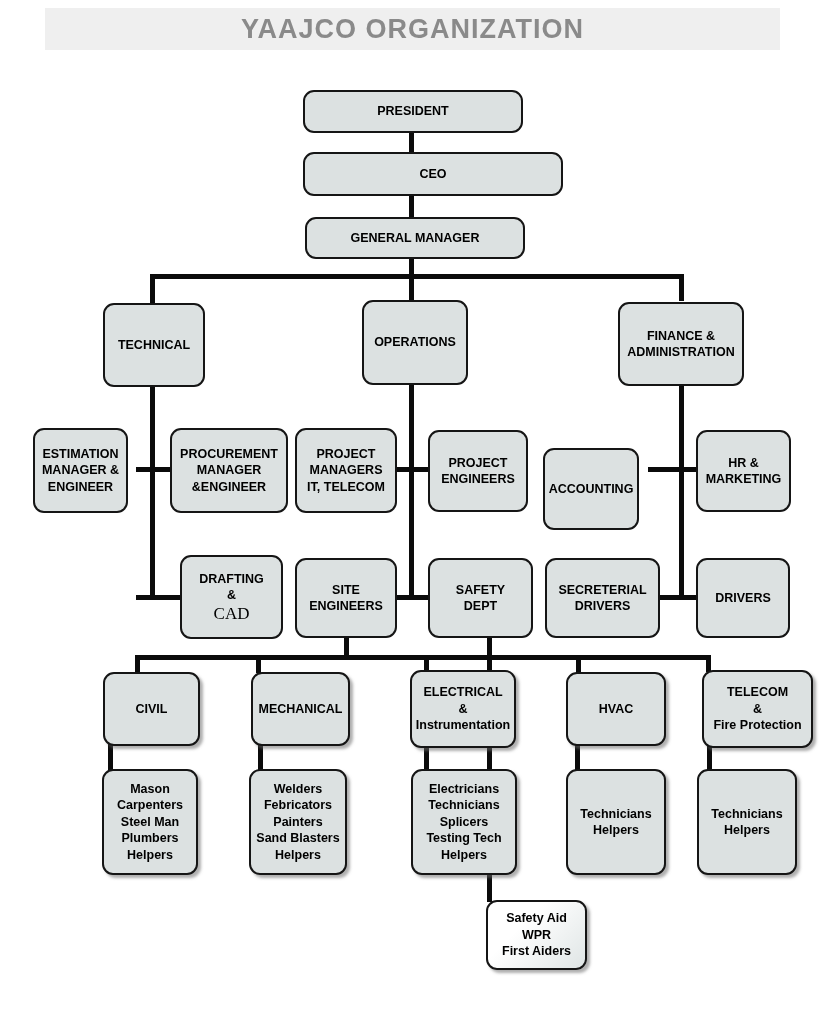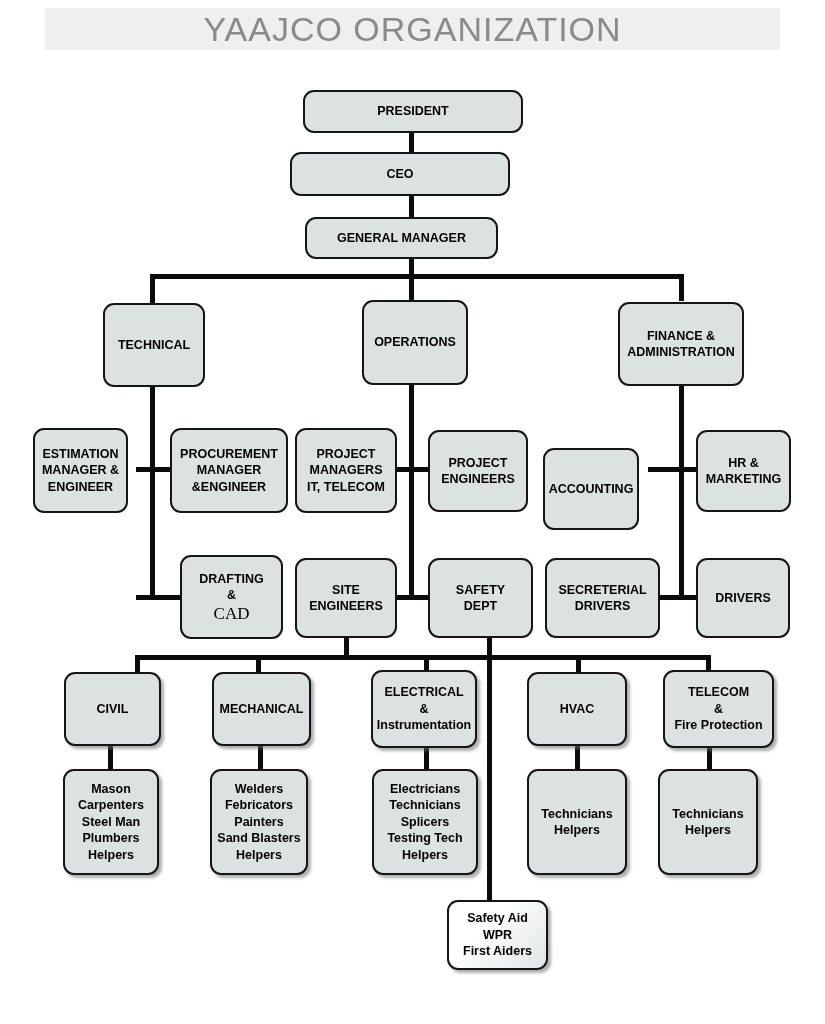--- a/index.html
+++ b/index.html
@@ -16,32 +16,32 @@
     background:var(--page-bg);
     font-family:"Liberation Sans",sans-serif;
     overflow:hidden;
   }
   .header{
     position:absolute;left:45px;top:8px;width:735px;height:42px;
     background:var(--header-bg);
     display:flex;align-items:center;justify-content:center;
   }
   .title{
-    font-size:34px;font-weight:normal;color:var(--title-text);letter-spacing:1px;text-align:center;
+    font-size:27px;font-weight:bold;color:var(--title-text);letter-spacing:1px;text-align:center;
   }
   .node{
     position:absolute;box-sizing:border-box;
     background:var(--node-fill);
     border:2px solid var(--node-border);
     border-radius:11px;
     display:flex;flex-direction:column;align-items:center;justify-content:center;
     font-weight:bold;font-size:12.5px;line-height:1.32;text-align:center;color:#000;
     padding:14px;
   }
-  .sh{ box-shadow:3px 3px 3px rgba(110,110,110,0.55); }
+  .sh{ box-shadow:3px 3px 3px rgba(110,110,110,0.55);margin-left:39px; }
   .light-fill{ background:linear-gradient(135deg,#ffffff 35%,#dfe5e5 100%); }
   .nl{white-space:nowrap;}
   .cad{ font-weight:normal;font-size:17px;line-height:1.15;font-family:Liberation Serif, serif; }
   .ln{ position:absolute;background:var(--connector); }
 </style>
 </head>
 <body>
 
 <div id="canvas">
 
@@ -80,24 +80,24 @@
 
   <div class="ln" style="left:108px;top:744px;width:5px;height:26px"></div>
   <div class="ln" style="left:258px;top:744px;width:5px;height:26px"></div>
   <div class="ln" style="left:424px;top:746px;width:5px;height:24px"></div>
   <div class="ln" style="left:575px;top:744px;width:5px;height:26px"></div>
   <div class="ln" style="left:707px;top:746px;width:5px;height:24px"></div>
 
   <div class="node" style="left:303px;top:90px;width:220px;height:43px">
     <div class="nl">PRESIDENT</div>
   </div>
-  <div class="node" style="left:290px;top:152px;width:220px;height:44px">
+  <div class="node" style="left:303px;top:152px;width:260px;height:44px">
     <div class="nl">CEO</div>
   </div>
-  <div class="node" style="left:305px;top:217px;width:193px;height:42px">
+  <div class="node" style="left:305px;top:217px;width:220px;height:42px">
     <div class="nl">GENERAL MANAGER</div>
   </div>
 
   <div class="node" style="left:103px;top:303px;width:102px;height:84px">
     <div class="nl">TECHNICAL</div>
   </div>
   <div class="node" style="left:362px;top:300px;width:106px;height:85px">
     <div class="nl">OPERATIONS</div>
   </div>
   <div class="node" style="left:618px;top:302px;width:126px;height:84px">

